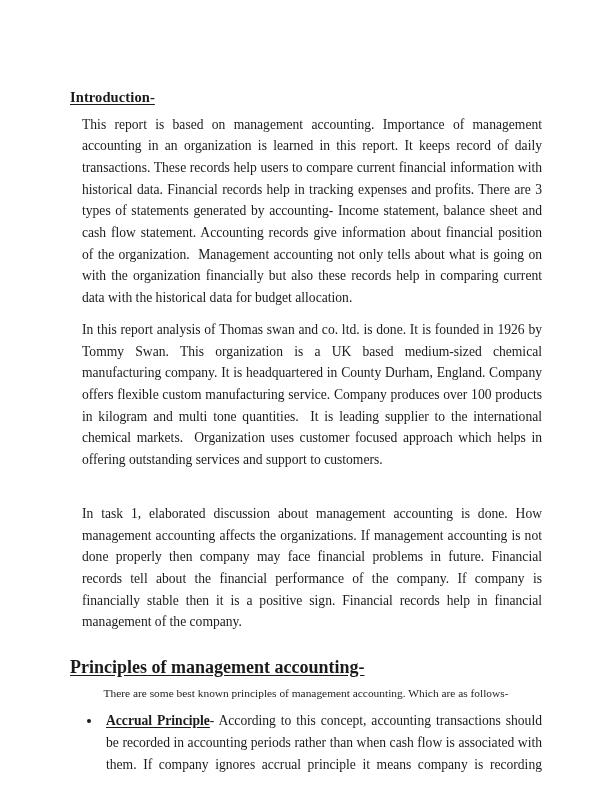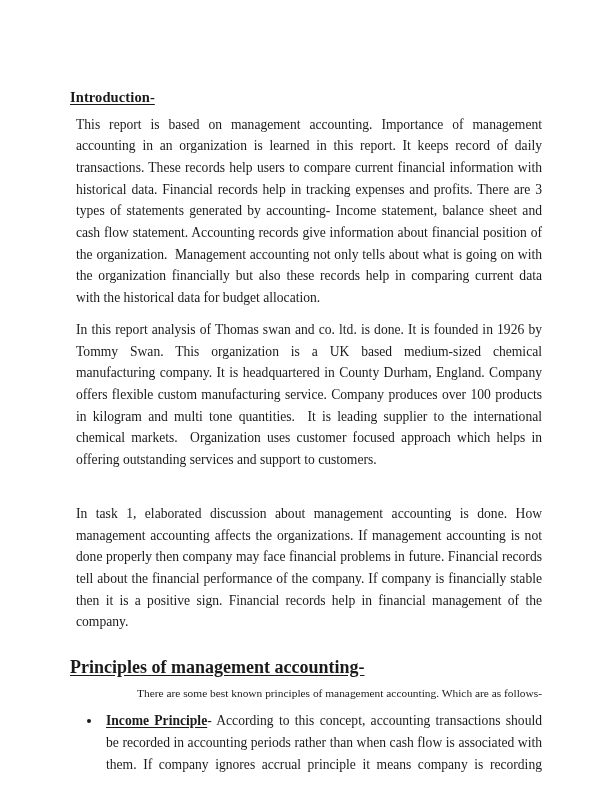--- a/index.html
+++ b/index.html
@@ -43,27 +43,27 @@
     margin: 0 0 5px 0;
     line-height: 1.35;
   }
 
   
   p.body {
     font-size: 13.6px;
     line-height: 21.7px;
     text-align: justify;
     text-justify: inter-word;
-    margin: 0 0 10px 6px;
+    margin: 0 0 10px 12px;
     white-space: pre-wrap;
   }
   p.note {
     font-size: 11.4px;
     line-height: 18px;
-    text-align: right;
+    text-align: center;
     margin: 0 0 8px 0;
   }
 
   
   .gap-lg { height: 22px; }
   .gap-sm { height: 12px; }
 
   
   ul.bullets {
     list-style: none;
@@ -114,18 +114,18 @@
 
     <div class="gap-sm"></div>
 
     <h2 class="h-minor">Principles of management accounting-</h2>
 
     <p class="note">There are some best known principles of management accounting. Which are as follows-</p>
 
     <ul class="bullets">
       <li>
         <span class="dot"></span>
-        <span class="term">Income Principle</span><span>- According to this concept, accounting transactions should be recorded in accounting periods rather than when cash flow is associated with them. If company ignores accrual principle it means company is recording expenses when company is</span>
+        <span class="term">Accrual Principle</span><span>- According to this concept, accounting transactions should be recorded in accounting periods rather than when cash flow is associated with them. If company ignores accrual principle it means company is recording expenses when company is</span>
       </li>
     </ul>
 
   </div>
 </div>
 
 </body></html>

